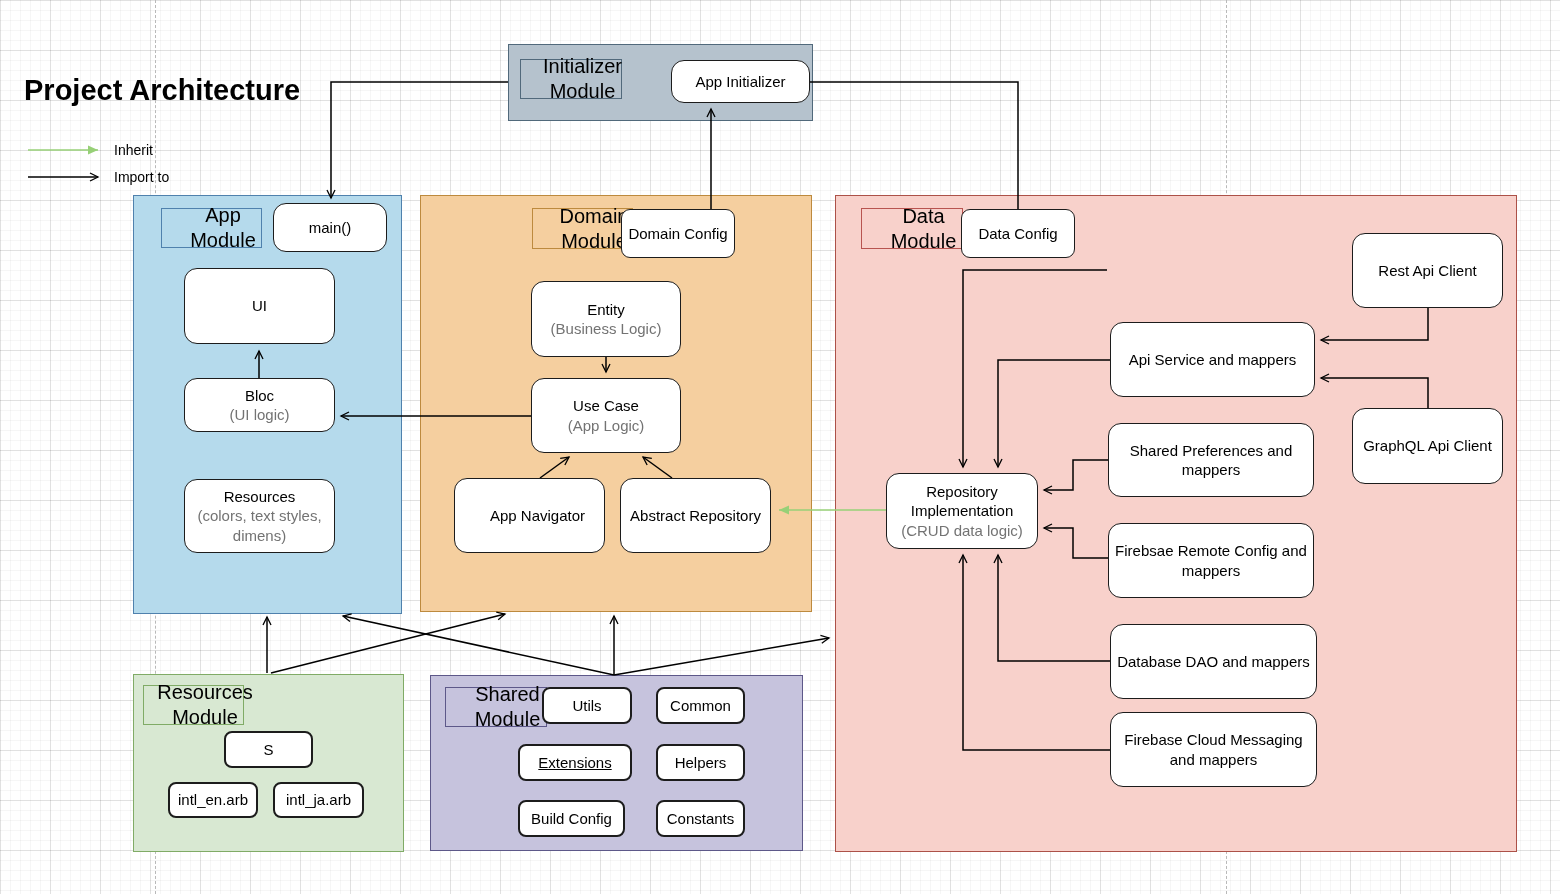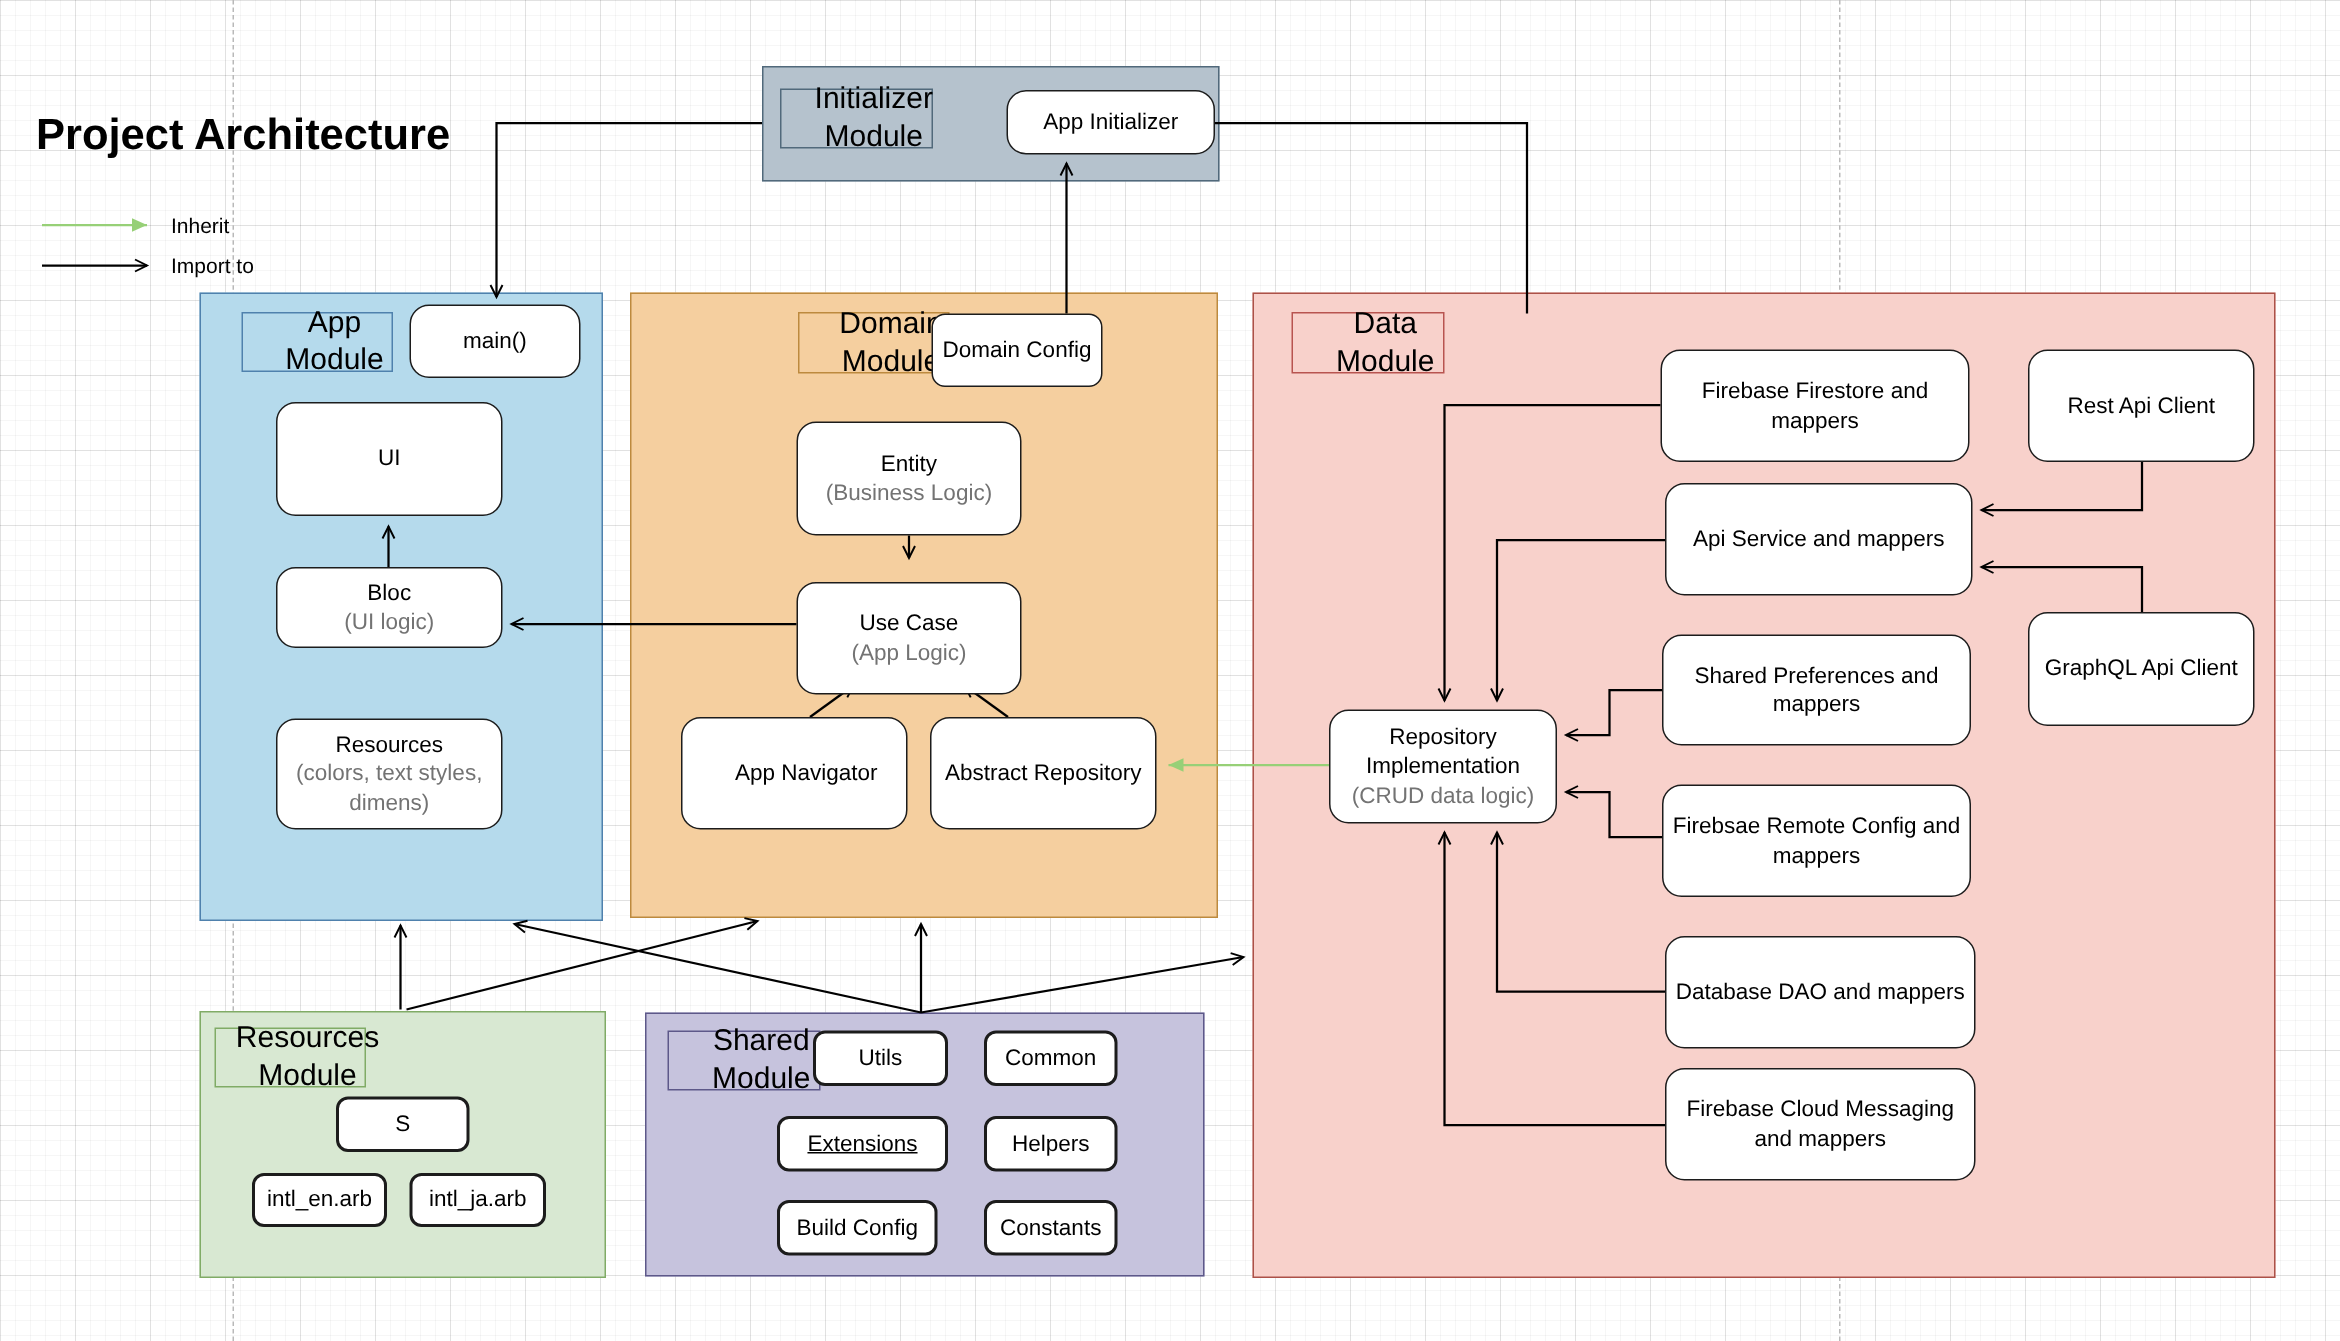--- a/index.html
+++ b/index.html
@@ -121,33 +121,33 @@
     <div class="sub">(colors, text styles, dimens)</div>
   </div>
 
   <div class="node" style="left:621px;top:209px;width:114px;height:49px;border-radius:9px;">
     <div>Domain Config</div>
   </div>
   <div class="node" style="left:531px;top:281px;width:150px;height:76px;">
     <div>Entity</div>
     <div class="sub">(Business Logic)</div>
   </div>
-  <div class="node" style="left:531px;top:388px;width:150px;height:75px;">
+  <div class="node" style="left:531px;top:378px;width:150px;height:75px;">
     <div>Use Case</div>
     <div class="sub">(App Logic)</div>
   </div>
   <div class="node" style="left:454px;top:478px;width:151px;height:75px;padding-left:20px;">
     <div>App Navigator</div>
   </div>
   <div class="node" style="left:620px;top:478px;width:151px;height:75px;">
     <div>Abstract Repository</div>
   </div>
 
-  <div class="node" style="left:1107px;top:233px;width:206px;height:75px;">
-    <div>Firebase Firestore and mappers</div>
+  <div class="node" style="left:961px;top:209px;width:114px;height:49px;border-radius:9px;">
+    <div>Data Config</div>
   </div>
   <div class="node" style="left:1352px;top:233px;width:151px;height:75px;">
     <div>Rest Api Client</div>
   </div>
   <div class="node" style="left:1110px;top:322px;width:205px;height:75px;">
     <div>Api Service and mappers</div>
   </div>
   <div class="node" style="left:1352px;top:408px;width:151px;height:76px;">
     <div>GraphQL Api Client</div>
   </div>

